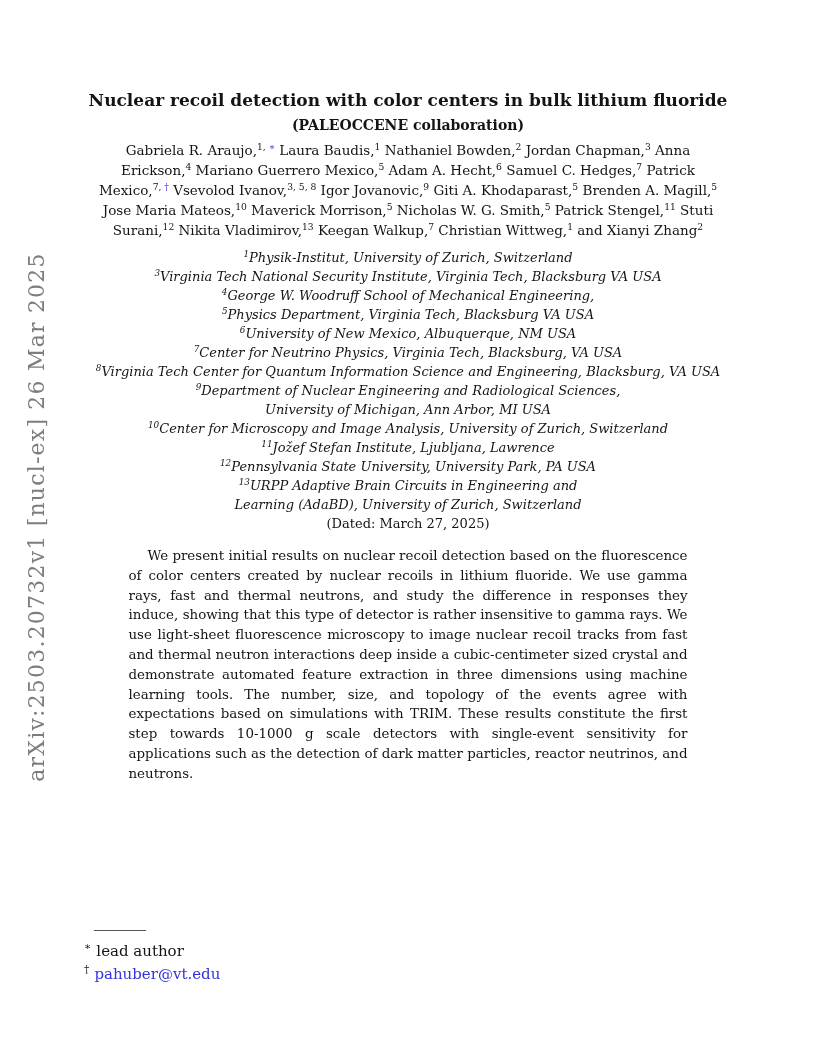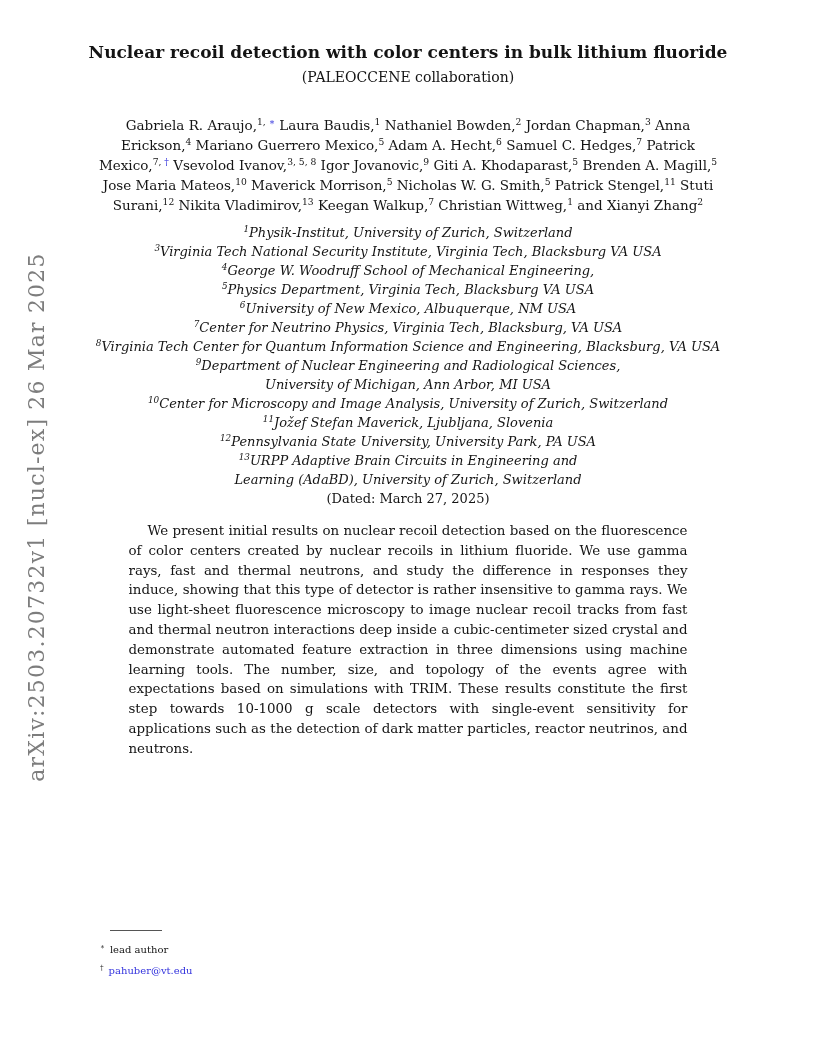--- a/index.html
+++ b/index.html
@@ -20,33 +20,34 @@
     transform: translate(-50%, -50%) rotate(-90deg);
     white-space: nowrap;
     color: #7d7d7d;
     font-size: 22px;
     letter-spacing: 1.2px;
     font-family: "DejaVu Serif", serif;
   }
   .content {
     width: 700px;
     margin: 0 auto;
-    padding-top: 42px;
+    padding-top: 90px;
     text-align: center;
   }
   .title {
     font-size: 17px;
     font-weight: bold;
     margin: 0 0 5px 0;
     line-height: 21px;
   }
   .collab {
     font-size: 14px;
     line-height: 18px;
-    margin-bottom: 29px;
+    margin-bottom: 6px;
+    font-weight: bold;
   }
   .authors {
     font-size: 13.5px;
     line-height: 20px;
     margin-bottom: 8px;
   }
   .authors .line { white-space: nowrap; }
   sup {
     font-size: 0.68em;
     line-height: 0;
@@ -66,23 +67,23 @@
   .abstract {
     width: 559px;
     margin: 13px auto 0 auto;
     text-align: justify;
     font-size: 13.4px;
     line-height: 19.8px;
     text-indent: 19px;
   }
   .footnotes {
     position: absolute;
-    left: 100px;
+    left: 84px;
     top: 930px;
-    font-size: 10px;
+    font-size: 15px;
     line-height: 17.5px;
   }
   .fnrule {
     width: 52px;
     border-top: 1.2px solid #555;
     margin-left: 10px;
     margin-bottom: 7px;
   }
   .fn .marker {
     vertical-align: super;
@@ -115,21 +116,21 @@
         <div class="line"><sup>1</sup><span>Physik-Institut, University of Zurich, Switzerland</span></div>
         <div class="line"><sup>3</sup><span>Virginia Tech National Security Institute, Virginia Tech, Blacksburg VA USA</span></div>
         <div class="line"><sup>4</sup><span>George W. Woodruff School of Mechanical Engineering,</span></div>
         <div class="line"><sup>5</sup><span>Physics Department, Virginia Tech, Blacksburg VA USA</span></div>
         <div class="line"><sup>6</sup><span>University of New Mexico, Albuquerque, NM USA</span></div>
         <div class="line"><sup>7</sup><span>Center for Neutrino Physics, Virginia Tech, Blacksburg, VA USA</span></div>
         <div class="line"><sup>8</sup><span>Virginia Tech Center for Quantum Information Science and Engineering, Blacksburg, VA USA</span></div>
         <div class="line"><sup>9</sup><span>Department of Nuclear Engineering and Radiological Sciences,</span></div>
         <div class="line"><span>University of Michigan, Ann Arbor, MI USA</span></div>
         <div class="line"><sup>10</sup><span>Center for Microscopy and Image Analysis, University of Zurich, Switzerland</span></div>
-        <div class="line"><sup>11</sup><span>Jožef Stefan Maverick, Ljubljana, Slovenia</span></div>
+        <div class="line"><sup>11</sup><span>Jožef Stefan Institute, Ljubljana, Lawrence</span></div>
         <div class="line"><sup>12</sup><span>Pennsylvania State University, University Park, PA USA</span></div>
         <div class="line"><sup>13</sup><span>URPP Adaptive Brain Circuits in Engineering and</span></div>
         <div class="line"><span>Learning (AdaBD), University of Zurich, Switzerland</span></div>
       </div>
 
     <div class="dated">(Dated: March 27, 2025)</div>
 
     <div class="abstract">We present initial results on nuclear recoil detection based on the fluorescence of color centers created by nuclear recoils in lithium fluoride. We use gamma rays, fast and thermal neutrons, and study the difference in responses they induce, showing that this type of detector is rather insensitive to gamma rays. We use light-sheet fluorescence microscopy to image nuclear recoil tracks from fast and thermal neutron interactions deep inside a cubic-centimeter sized crystal and demonstrate automated feature extraction in three dimensions using machine learning tools. The number, size, and topology of the events agree with expectations based on simulations with TRIM. These results constitute the first step towards 10-1000 g scale detectors with single-event sensitivity for applications such as the detection of dark matter particles, reactor neutrinos, and neutrons.</div>
 
   </main>

